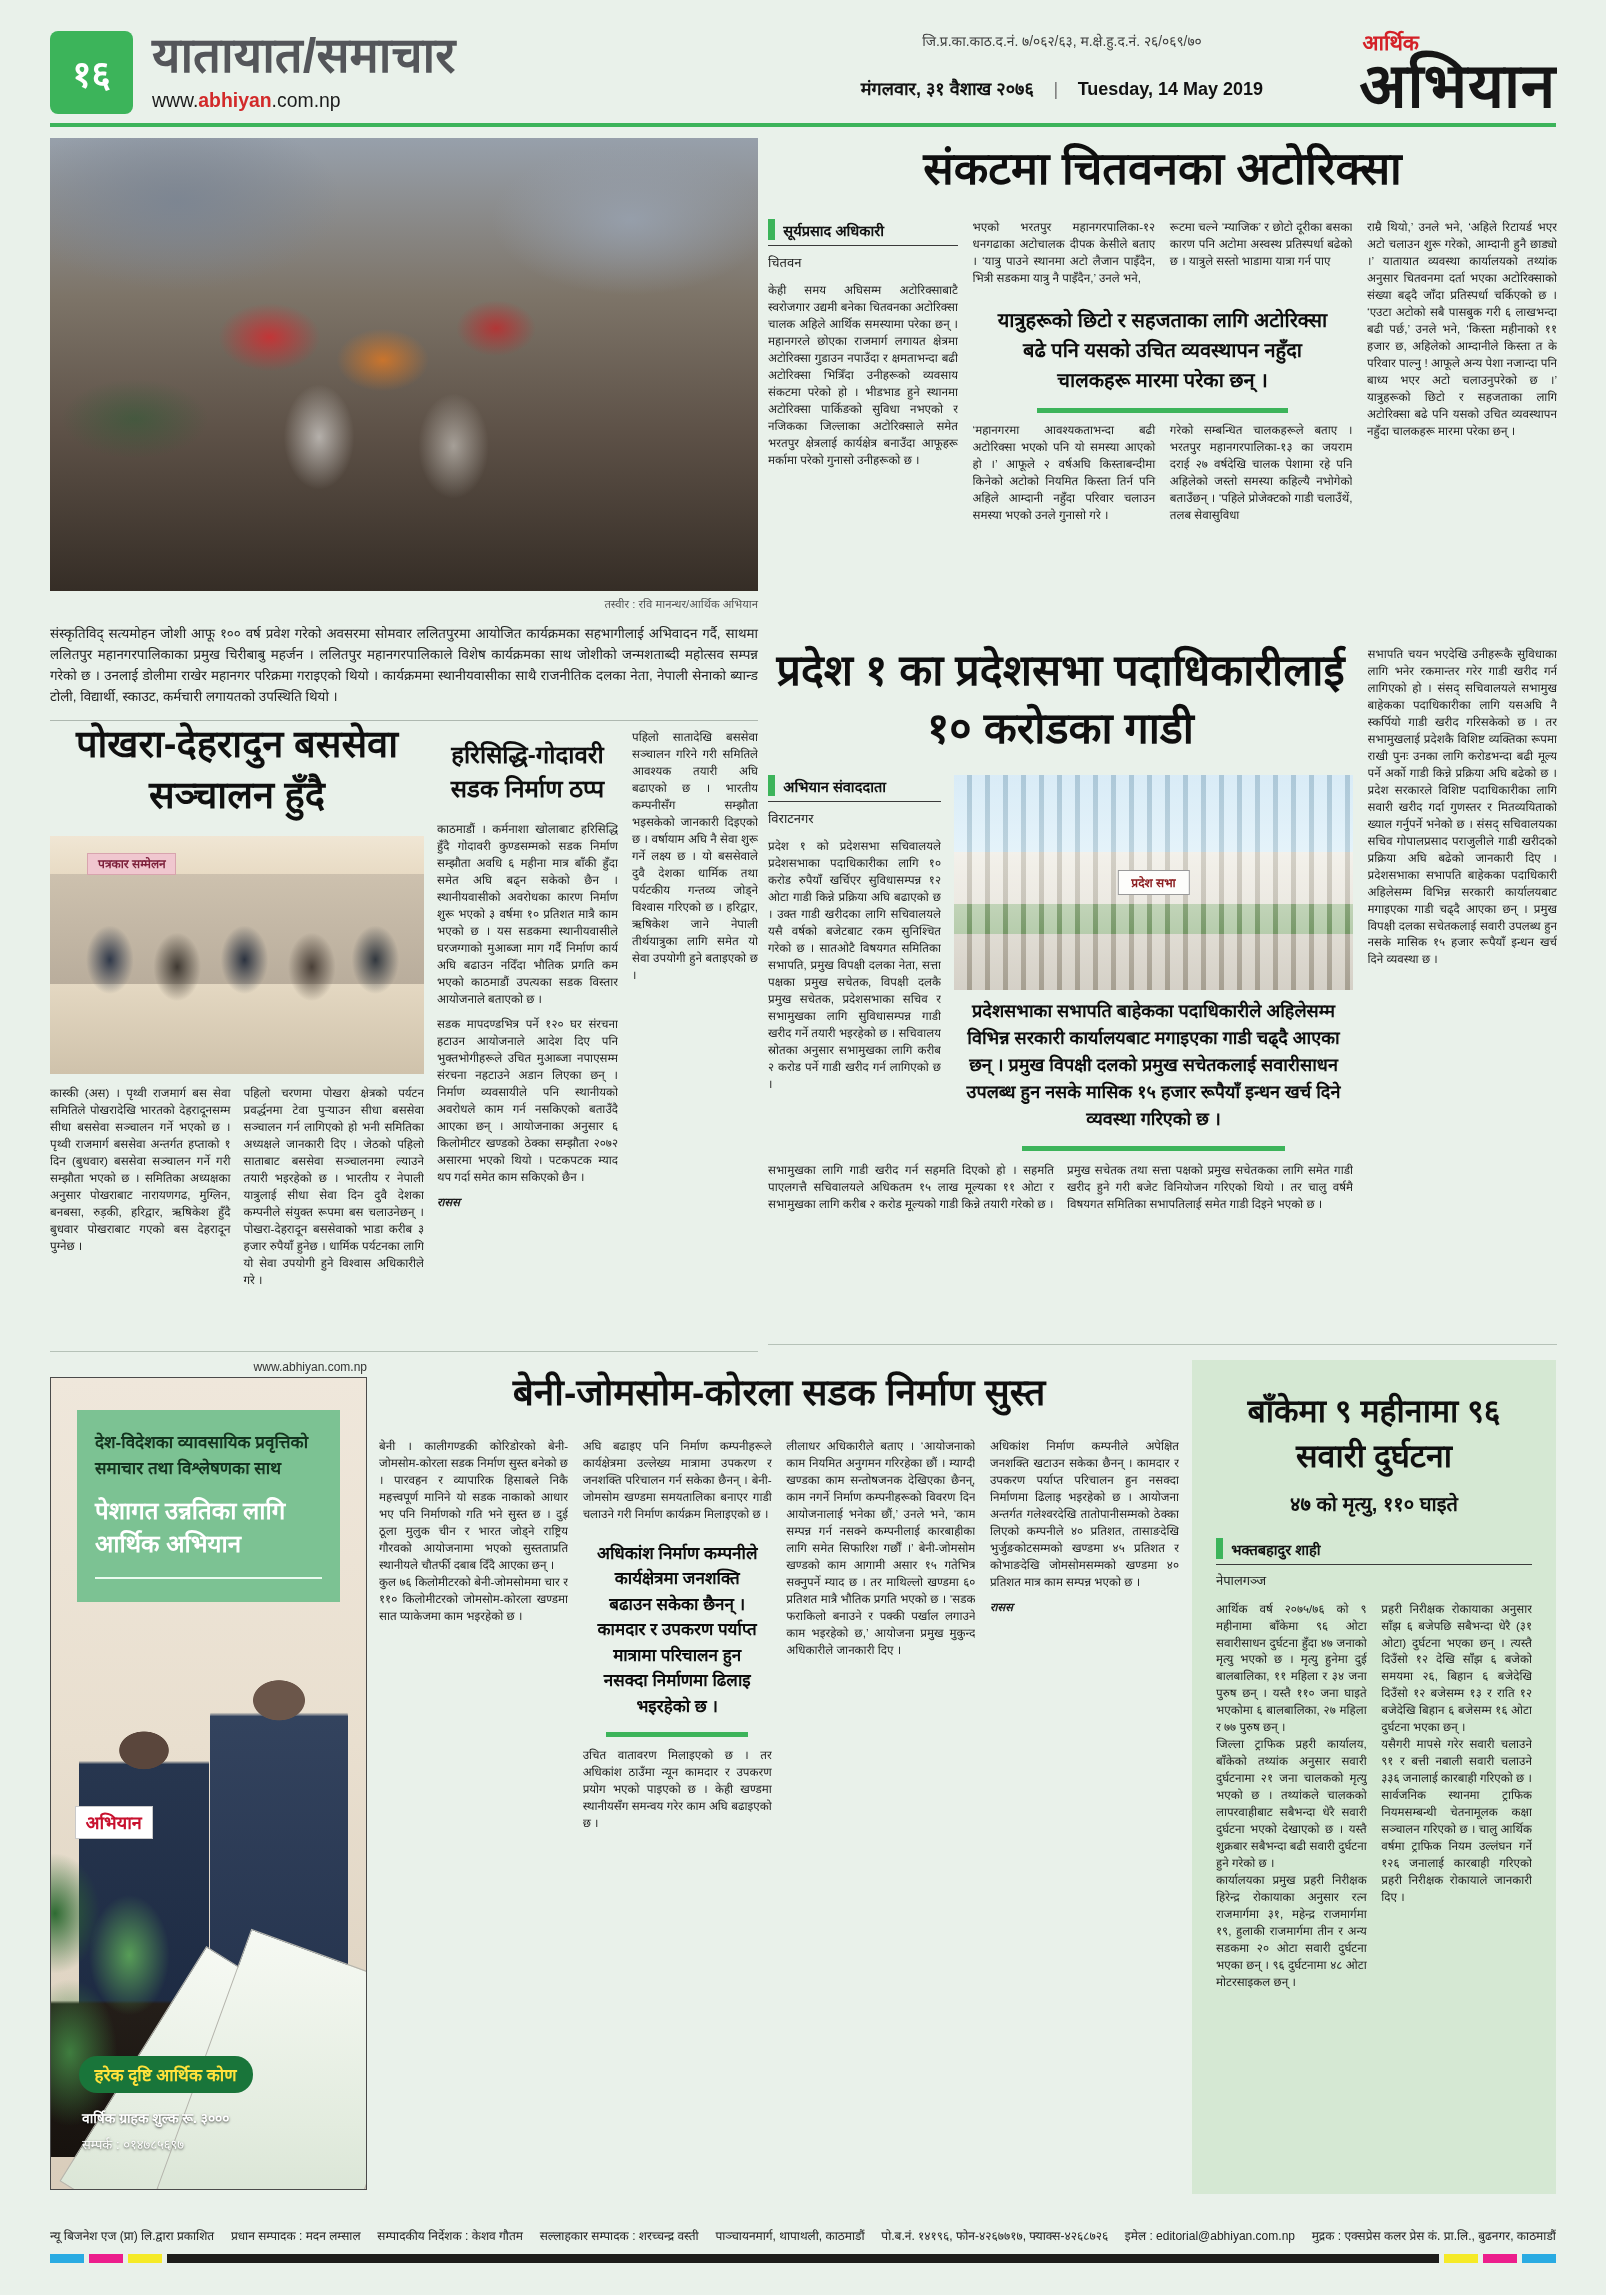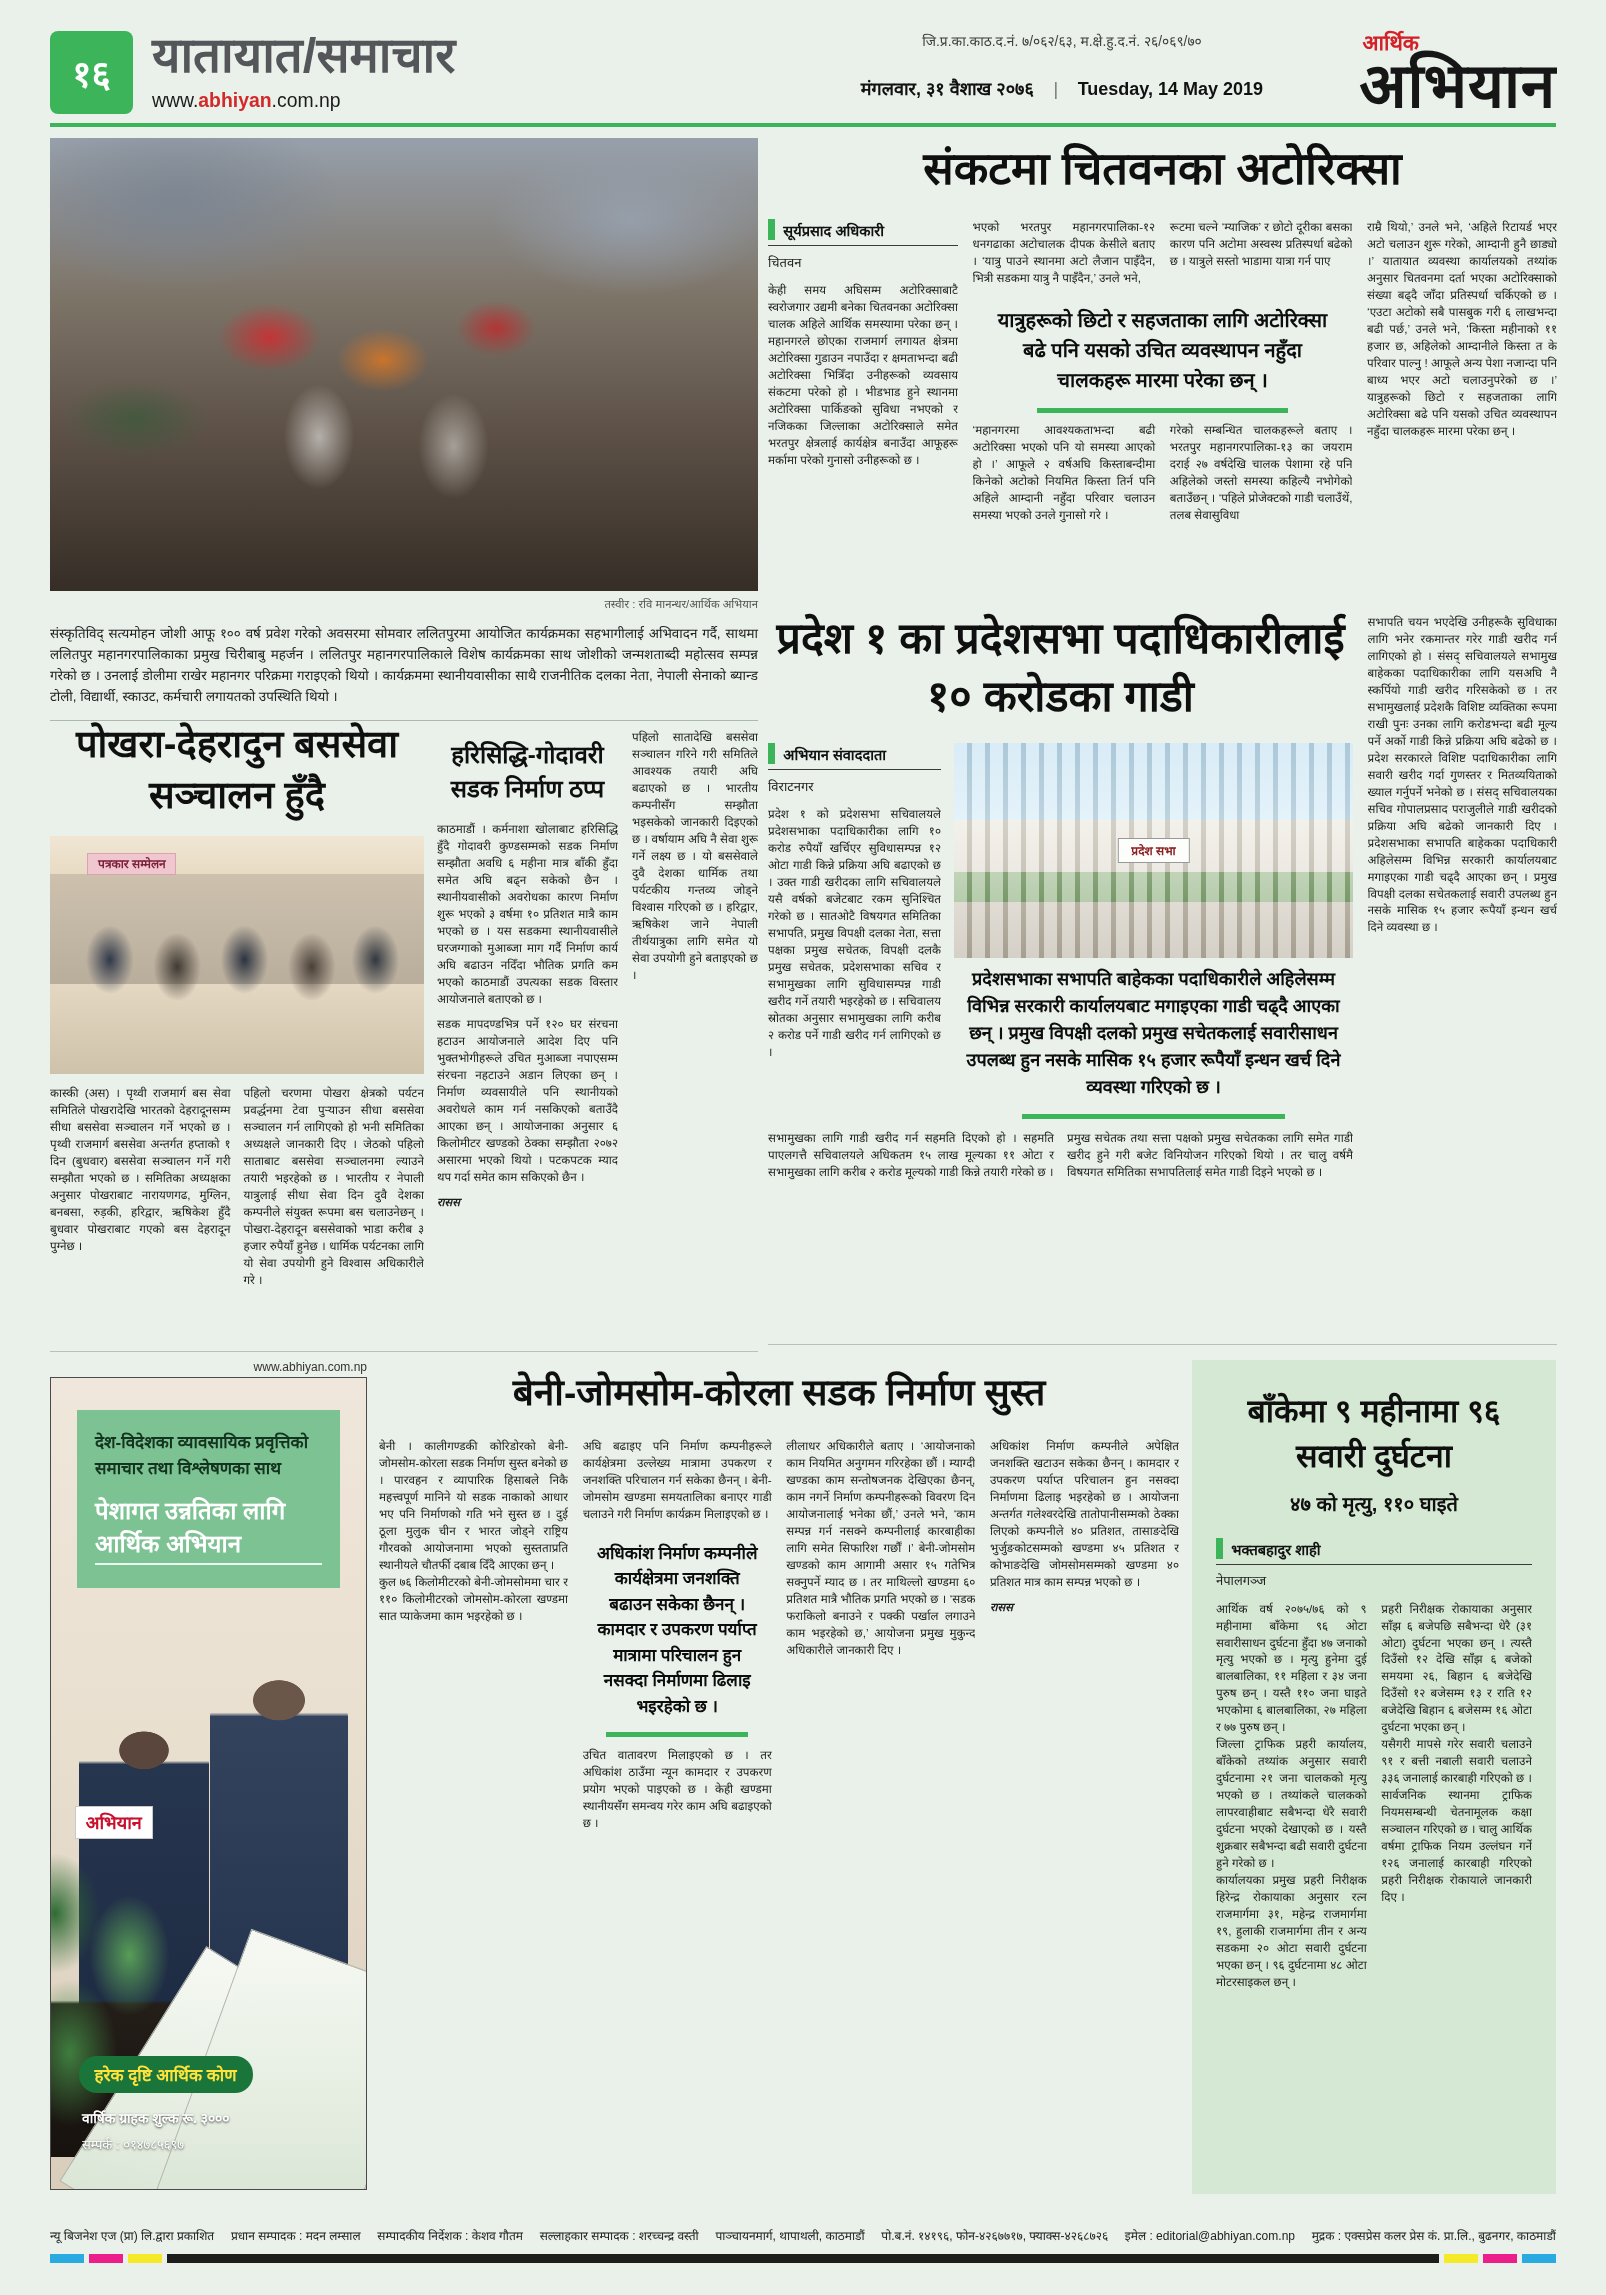--- a/index.html
+++ b/index.html
@@ -54,21 +54,21 @@
   
   #article-auto{position:absolute;left:768px;top:139px;width:789px;height:479px;}
   .headline-1{font-size:45px;font-weight:bold;color:#0f0f0f;text-align:center;margin:3.2px 0 23px;line-height:1.2;}
   .auto-body{display:flex;gap:14.6px;height:356px;overflow:hidden;}
   .acol{flex:1;overflow:hidden;}
   .amid{flex:2;display:flex;flex-direction:column;gap:9.7px;overflow:hidden;}
   .midrow{display:flex;gap:14.6px;}
   .midrow p{flex:1;}
   .pq1 p{font-size:20px;}
   
-  #article-pradesh{position:absolute;left:768px;top:606px;width:789px;height:706px;display:flex;gap:14.6px;justify-content:flex-end;}
+  #article-pradesh{position:absolute;left:768px;top:638px;width:789px;height:706px;display:flex;gap:14.6px;justify-content:flex-end;}
   .pmain{width:585px;display:flex;flex-direction:column;}
   .headline-2{font-size:43px;font-weight:bold;text-align:center;line-height:1.35;margin:3.2px 0 18px;color:#0f0f0f;}
   .prow{display:flex;gap:13px;overflow:hidden;}
   .pcola{width:173px;overflow:hidden;}
   .pphoto-col{flex:1;overflow:hidden;}
   .pradesh-photo{position:relative;height:215px;
     background:
       repeating-linear-gradient(90deg, rgba(255,255,255,.45) 0 13px, rgba(110,110,110,.18) 13px 18px),
       linear-gradient(180deg,#badcf0 0%,#cfe9f6 36%,#e9e5da 36%,#ddd8cb 60%,#8fb07e 60%,#7aa368 74%,#c7c0b0 74%,#b2aa99 100%);}
   .pradesh-sign{position:absolute;left:50%;top:44%;transform:translateX(-50%);background:#fdfdfb;
@@ -99,21 +99,21 @@
   
   #pokhara-cont{position:absolute;left:632px;top:729px;width:126px;height:620px;overflow:hidden;}
   
   #ad{position:absolute;left:50px;top:1360px;width:317px;height:834px;}
   .ad-url{text-align:right;font-size:12px;color:#333;margin-bottom:3.2px;}
   .ad-frame{position:relative;height:811px;border:0.8px solid #4a4a4a;overflow:hidden;
     background:linear-gradient(180deg,#efe7db 0%,#e9dfcf 45%,#d9cdbb 100%);}
   .ad-panel{position:absolute;left:26px;top:32px;right:26px;background:#7cc293;padding:19.4px 18px 23px;}
   .ad-line1{font-size:17px;font-weight:bold;color:#14341f;line-height:1.55;margin:0;}
   .ad-line2{font-size:24px;font-weight:bold;color:#ffffff;line-height:1.35;margin:13px 0 0;
-            padding-bottom:3px;border-bottom:2.4px solid #e9fbee;}
+            padding-bottom:17px;border-bottom:2.4px solid #e9fbee;}
   .ad-man-left{position:absolute;left:27.5px;top:348px;width:130px;height:348px;border-radius:37px 37px 0 0;
     background:radial-gradient(ellipse 42px 32px at 50% 7%, #5a463c 58%, transparent 60%),
                linear-gradient(180deg, transparent 10%, #27364f 11%, #1b2840 100%);}
   .ad-man-right{position:absolute;left:159px;top:298px;width:138px;height:405px;border-radius:40px 40px 0 0;
     background:radial-gradient(ellipse 44px 34px at 50% 6%, #6b564a 58%, transparent 60%),
                linear-gradient(180deg, transparent 9%, #33435e 10%, #22304a 100%);}
   .ad-plant{position:absolute;left:-37px;bottom:32px;width:186px;height:348px;
     background:radial-gradient(ellipse 73px 113px at 30% 70%, #3f7d3f, transparent 65%),
                radial-gradient(ellipse 65px 97px at 62% 42%, #579d57, transparent 62%),
                radial-gradient(ellipse 73px 97px at 22% 30%, #2f6b33, transparent 62%),

